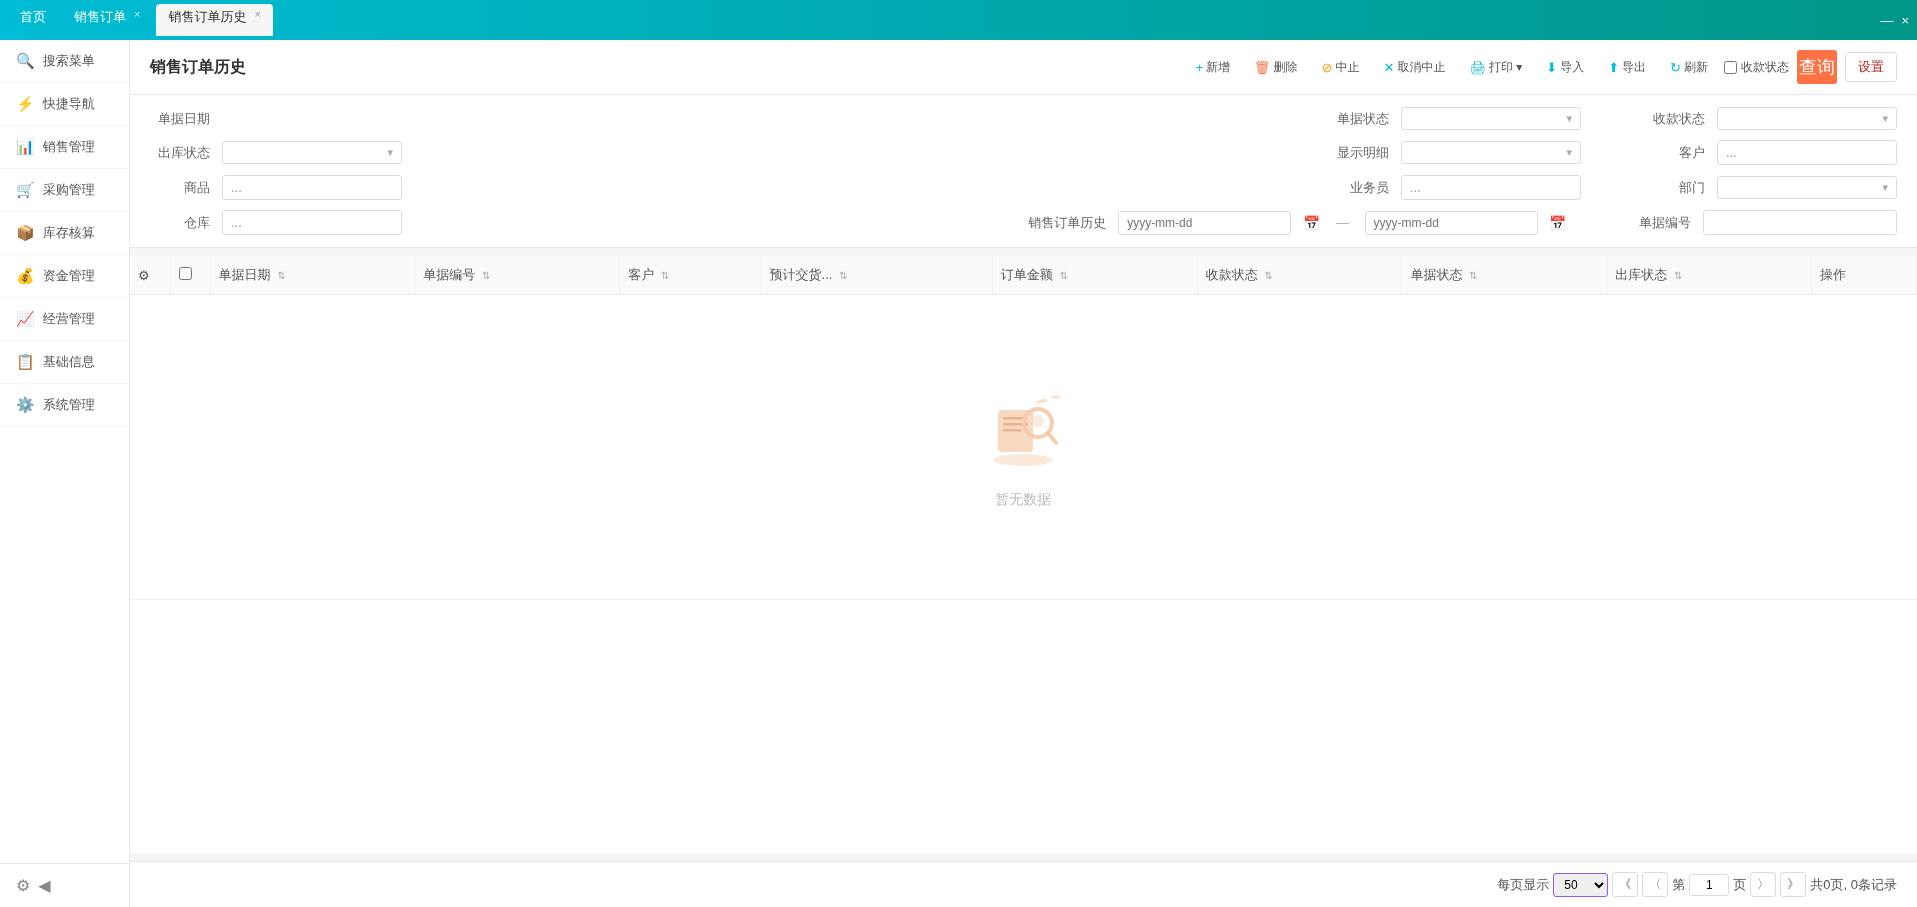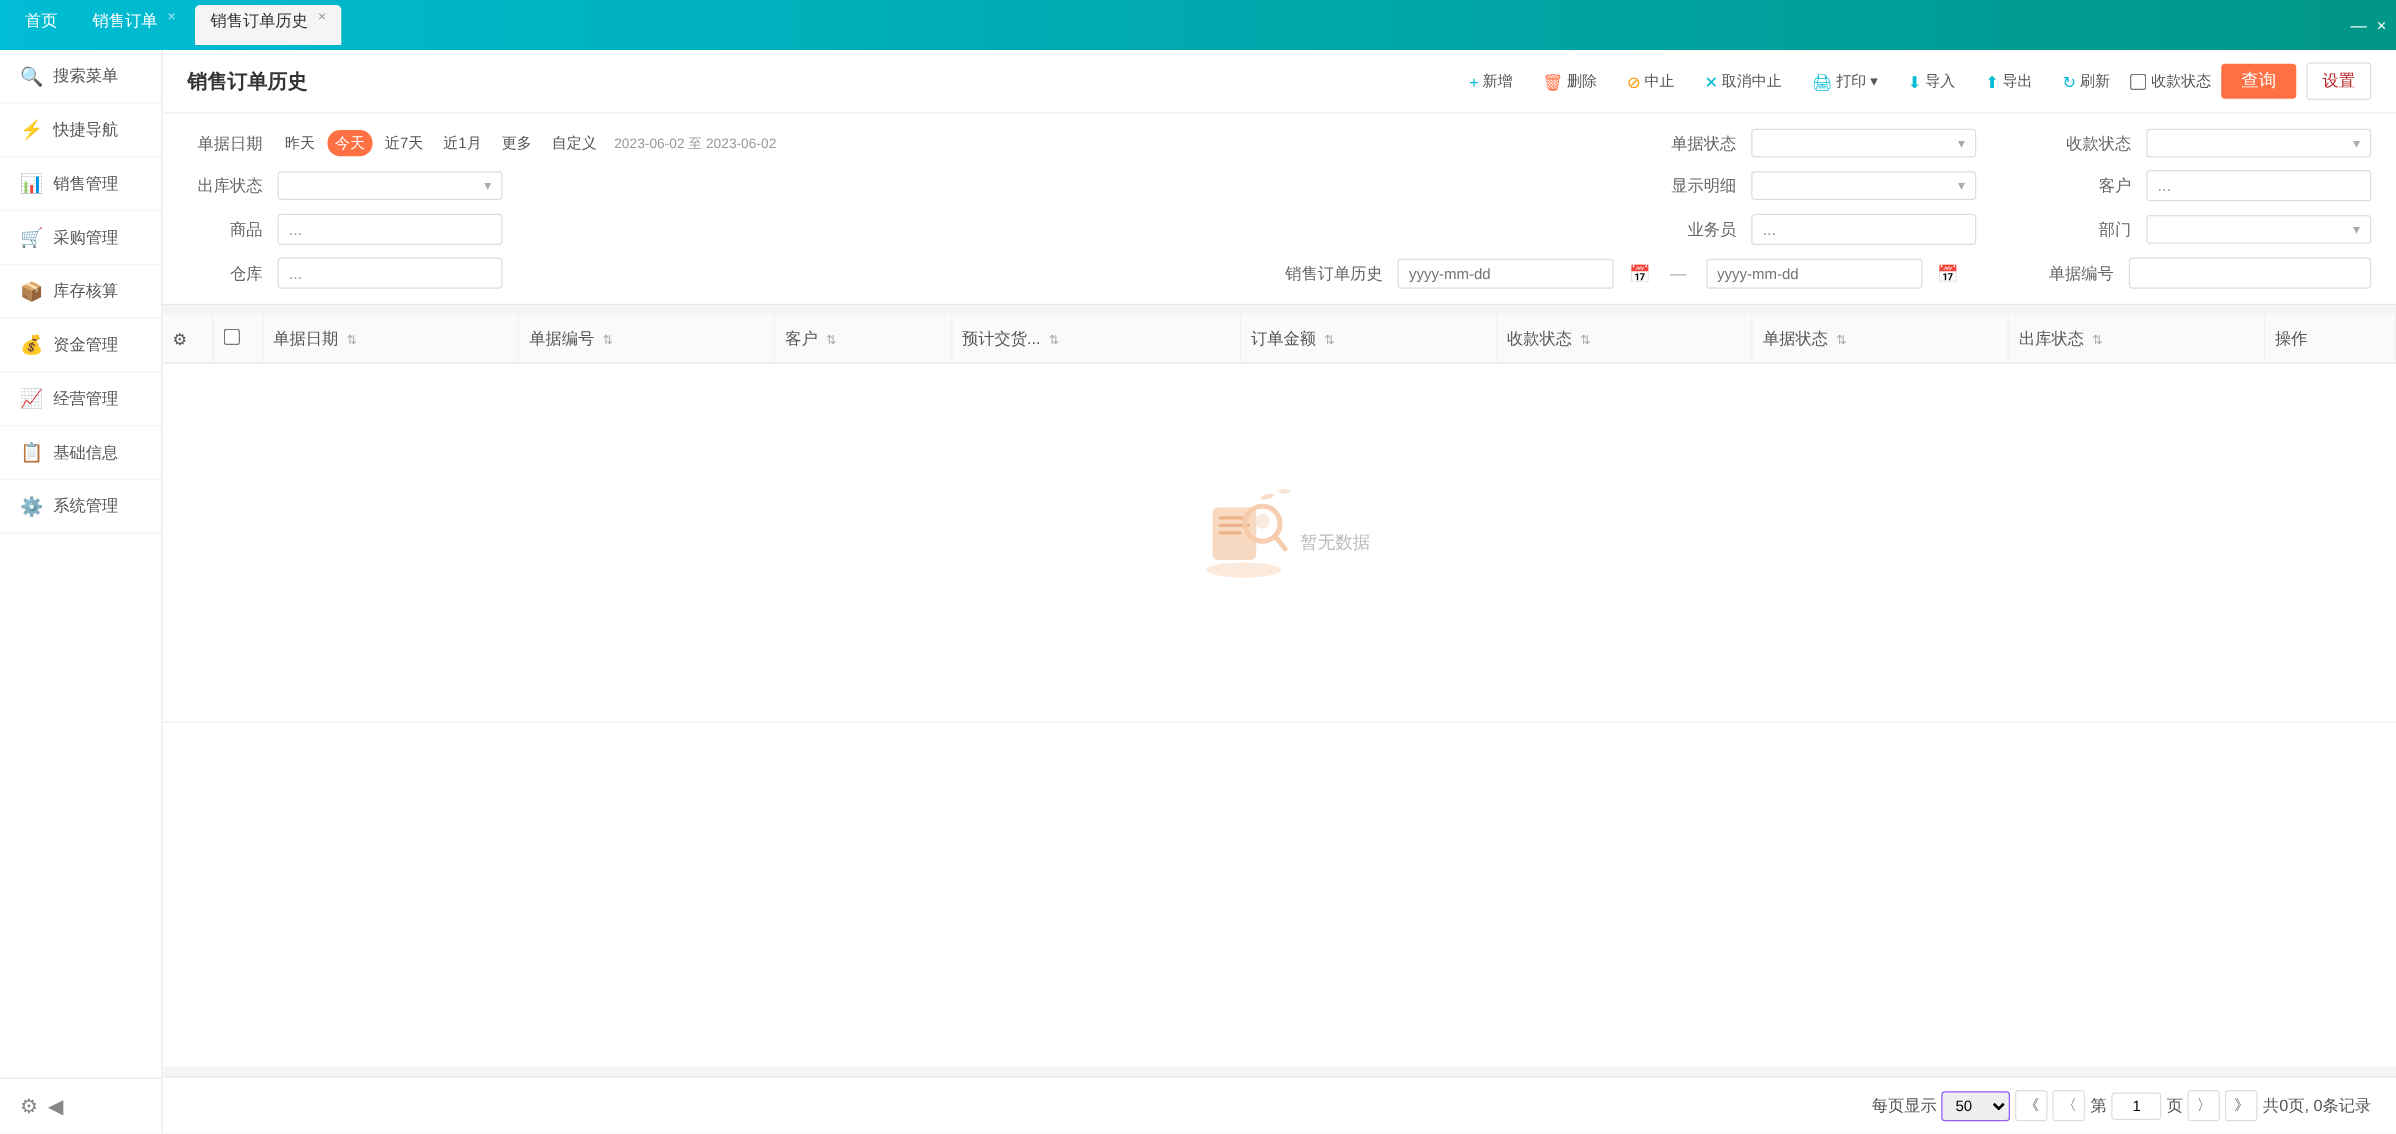--- a/index.html
+++ b/index.html
@@ -123,24 +123,24 @@
       border: none;
       background: transparent;
       white-space: nowrap;
     }
     .toolbar-btn .btn-icon { color: #00bcd4; font-size: 13px; }
     .toolbar-btn.delete .btn-icon { color: #ff7043; }
     .toolbar-btn.stop .btn-icon { color: #ff9800; }
     .btn-primary {
       background: #ff7043;
       color: #fff;
-      padding: 5px 16px;
-      border-radius: 3px;
-      cursor: pointer;
-      font-size: 14px;
+      padding: 5px 2px;
+      border-radius: 3px;
+      cursor: pointer;
+      font-size: 18px;
       border: none;
     }
     .btn-setting {
       background: #fff;
       color: #b91c1c;
       padding: 5px 12px;
       border-radius: 3px;
       cursor: pointer;
       font-size: 13px;
       border: 1px solid #ddd;
@@ -266,20 +266,21 @@
       border-bottom: 1px solid #f0f0f0;
       padding: 10px 8px;
       color: #555;
     }
     .th-settings { width: 40px; text-align: center; }
     .th-checkbox { width: 40px; text-align: center; }
 
     
     .empty-state {
       display: flex;
+      flex-direction: column;
       align-items: center;
       justify-content: center;
       padding: 80px 0;
     }
     .empty-icon {
       width: 90px;
       height: 90px;
       margin-bottom: 16px;
     }
     .empty-text {
@@ -432,29 +433,20 @@
         </div>
         <button class="btn-primary">查询</button>
         <button class="btn-setting">设置</button>
       </div>
     </div>
 
     <div class="filter-area">
 
       <div class="filter-row">
         <span class="filter-label">单据日期</span>
-        <div class="filter-date-group">
-          <button class="date-btn">昨天</button>
-          <button class="date-btn active">今天</button>
-          <button class="date-btn">近7天</button>
-          <button class="date-btn">近1月</button>
-          <button class="date-btn">更多</button>
-          <button class="date-btn">自定义</button>
-          <span class="date-range">2023-06-02 至 2023-06-02</span>
-        </div>
         <div style="flex:1"></div>
         <span class="filter-label">单据状态</span>
         <div class="filter-select">
           <span></span>
           <span class="arrow">▾</span>
         </div>
         <div style="flex:0 0 40px"></div>
         <span class="filter-label">收款状态</span>
         <div class="filter-select">
           <span></span>

